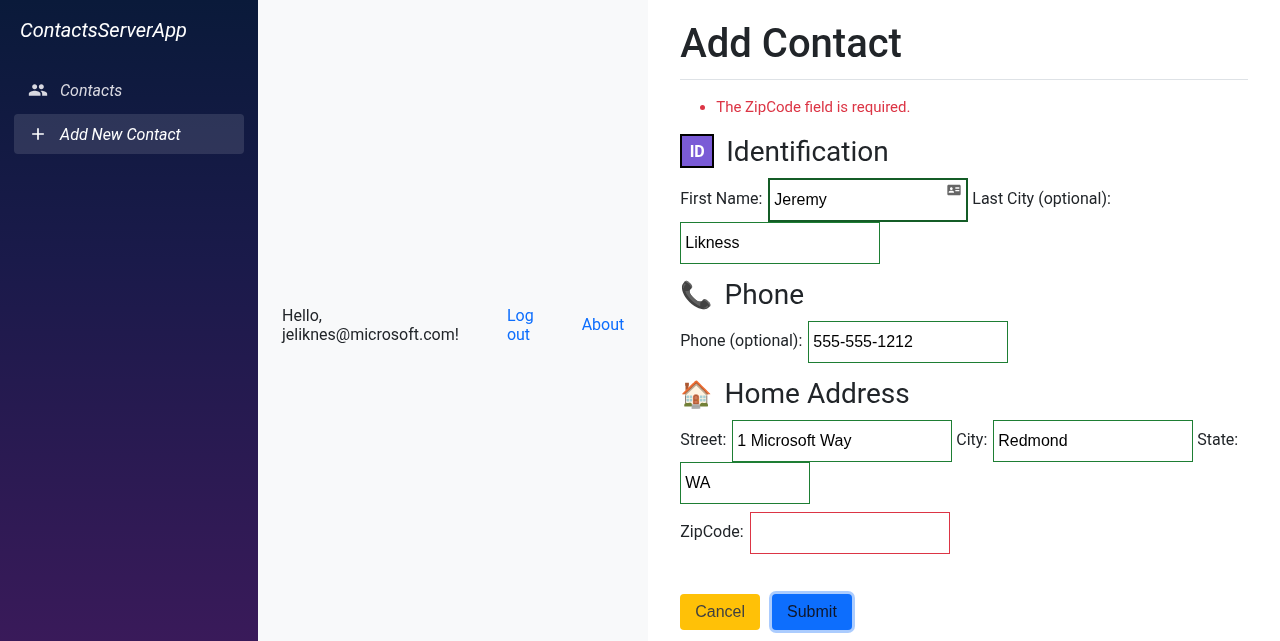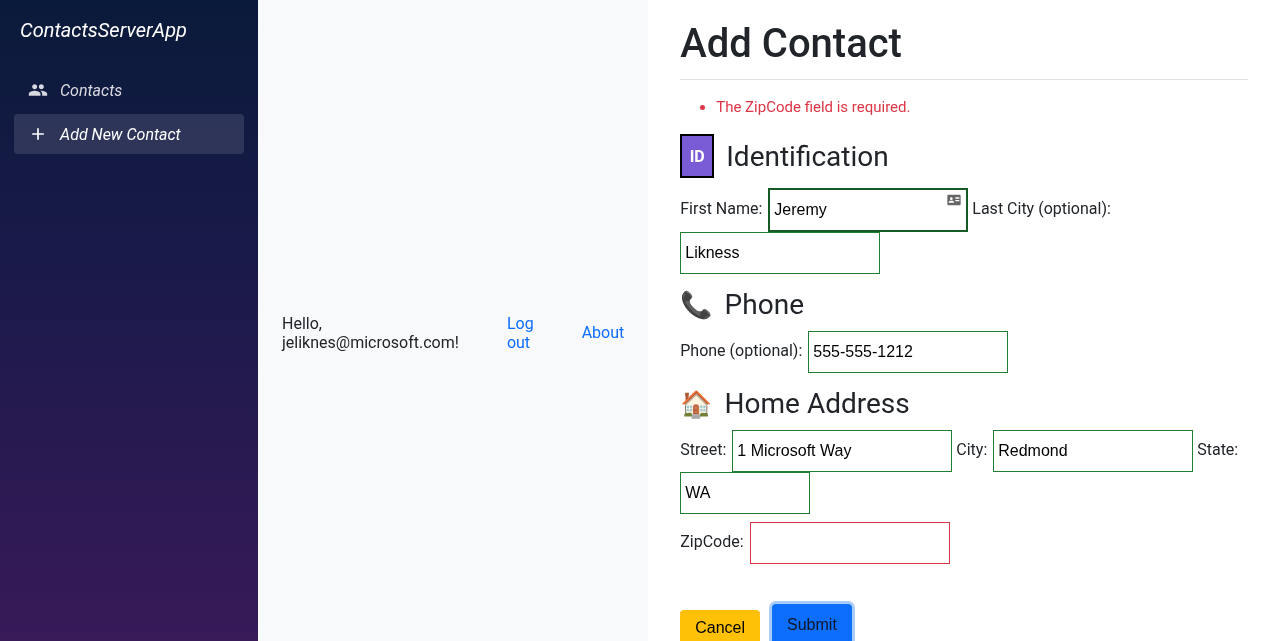--- a/index.html
+++ b/index.html
@@ -71,21 +71,21 @@
     .validation li { margin-left: 18px; font-size: 15px; }
     .section-h {
       display: flex;
       align-items: center;
       gap: 12px;
       font-size: 28px;
       font-weight: 400;
       margin: 14px 0 10px 0;
     }
     .id-badge {
-      width: 34px; height: 44px;
+      width: 34px; height: 34px;
       background: #7a5bd6;
       border: 2px solid #000;
       display: flex; align-items: center; justify-content: center;
       font-weight: 700; font-size: 16px; color: #fff;
     }
     .emoji-icon { font-size: 26px; line-height: 1; }
     .row { margin-bottom: 8px; }
     .row label { font-size: 16px; margin-right: 2px; }
     .row input {
       font-size: 16px;
@@ -113,21 +113,21 @@
       pointer-events: none;
     }
     .buttons { margin-top: 40px; display: flex; gap: 12px; }
     .btn {
       padding: 8px 14px;
       border-radius: 4px;
       font-size: 16px;
       cursor: pointer;
       border: 1px solid transparent;
     }
-    .btn-cancel { background: #ffc107; color: #000000; margin-top: 6px; }
+    .btn-cancel { background: #ffc107; color: #404040; }
     .btn-submit { background: #0d6efd; color: #0f172a; box-shadow: 0 0 0 3px rgba(13,110,253,0.35); }
     .inlineblk { display: inline-block; position: relative; }
   </style>
 </head>
 <body>
 
 <aside class="sidebar">
   <div class="brand">ContactsServerApp</div>
   <nav class="nav">
     <div class="nav-item">

